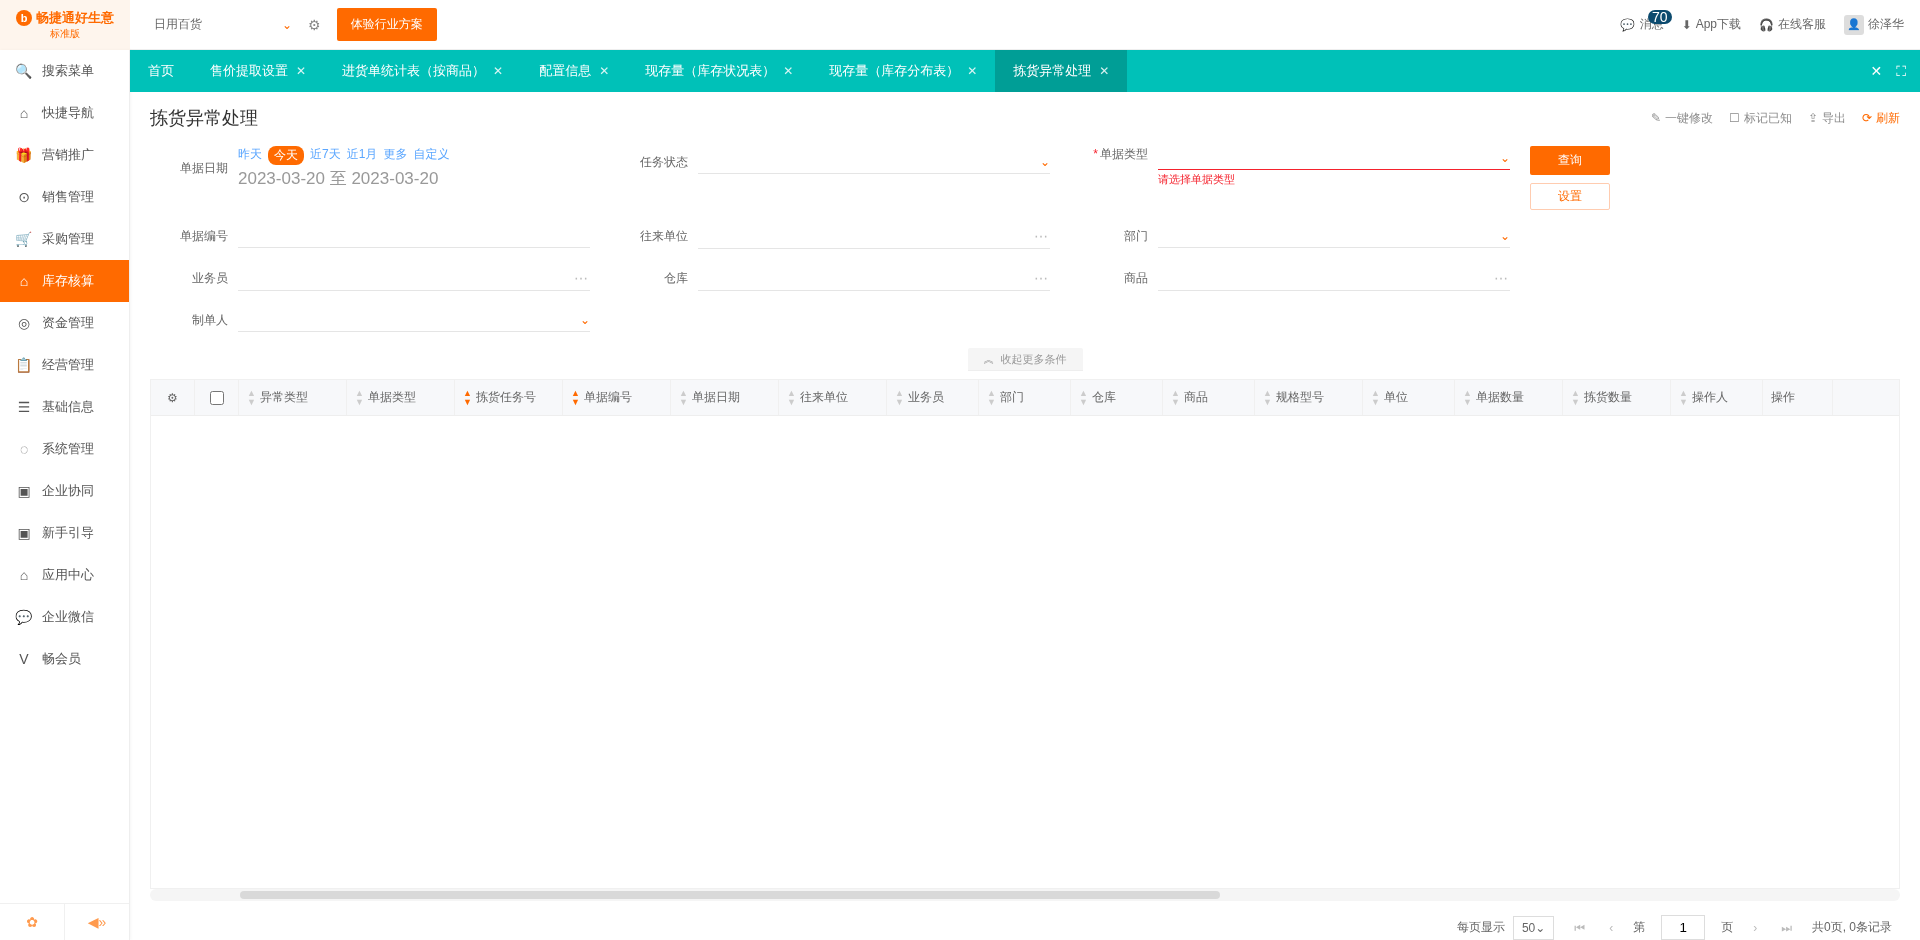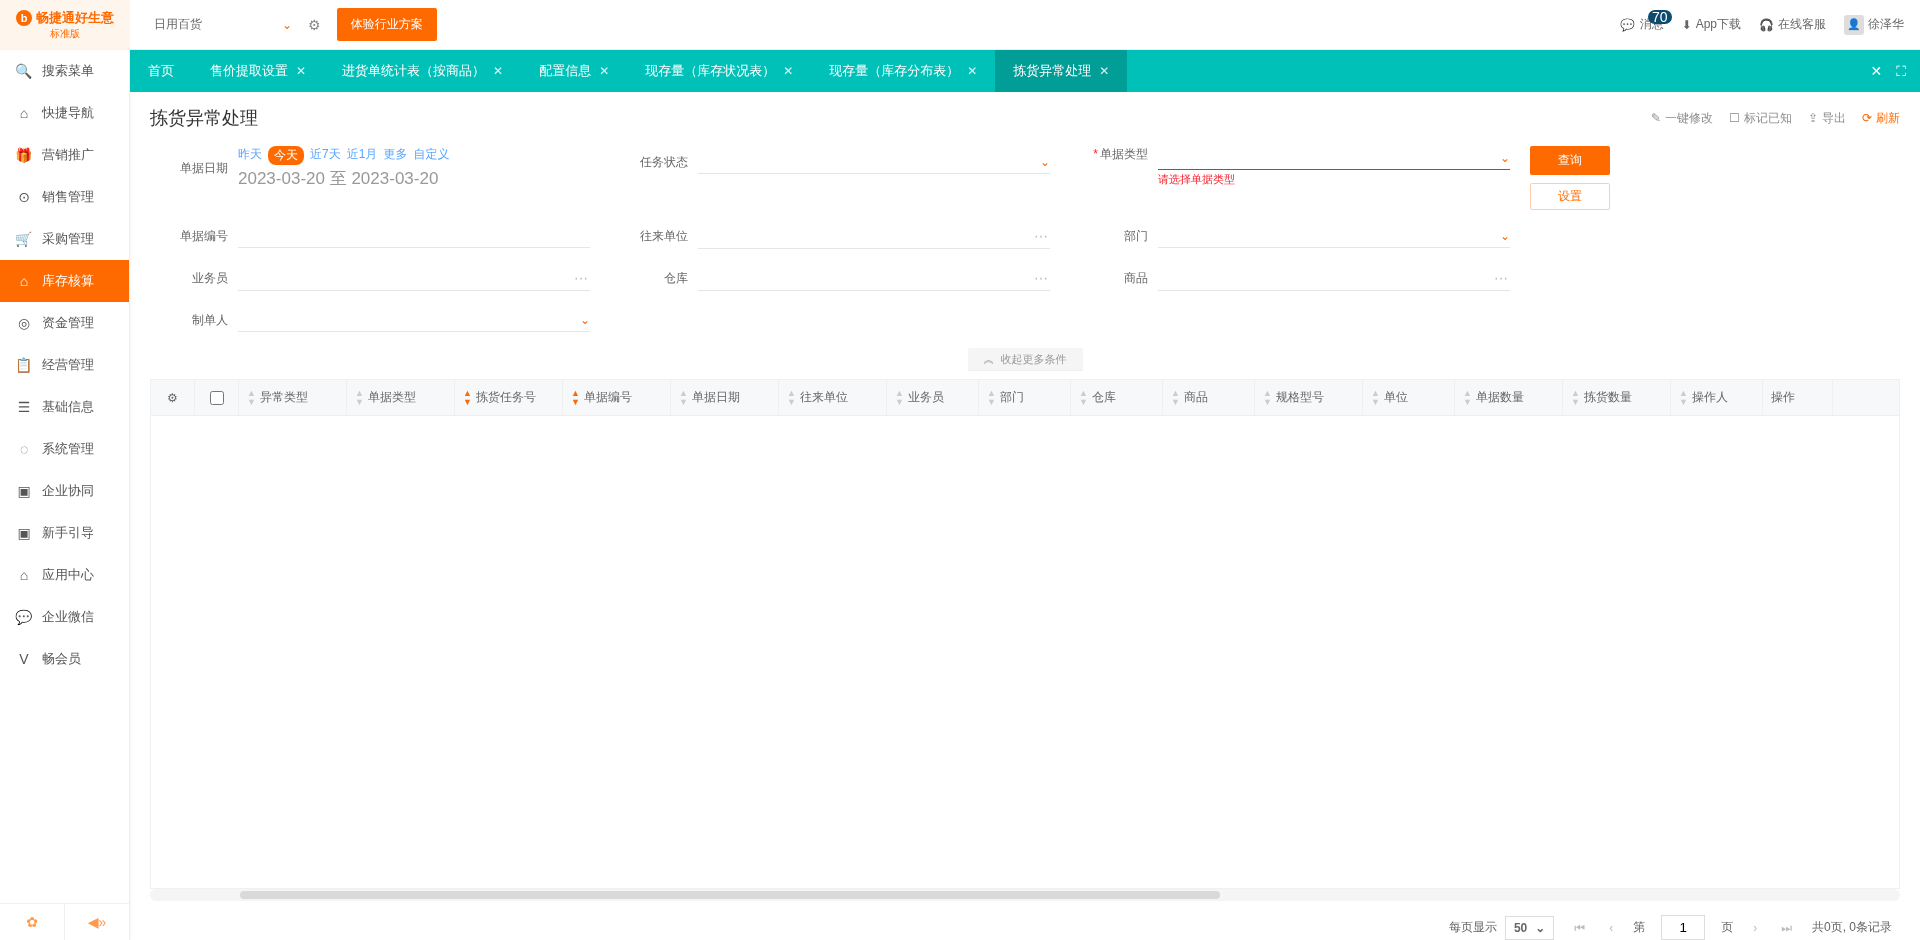--- a/index.html
+++ b/index.html
@@ -85,21 +85,21 @@
 .th .sort.active { color: #ff6a00; }
 .th.flex { width: 92px; }
 .th.wide { width: 108px; }
 .tbody { flex: 1; background: #fff; }
 .hscroll { margin: 0 20px 4px; height: 12px; background: #f5f5f5; border-radius: 6px; position: relative; }
 .hscroll .thumb { position: absolute; left: 90px; top: 2px; height: 8px; width: 980px; background: #d9d9d9; border-radius: 4px; }
 
 
 .pager-bar { display: flex; align-items: center; justify-content: flex-end; padding: 10px 28px 0; gap: 16px; color: #666; font-size: 12px; }
 .page-size { display: flex; align-items: center; gap: 8px; }
-.sel { border: 1px solid #ddd; padding: 4px 8px; display: flex; align-items: center; gap: 8px; cursor: pointer; font-weight: bold; }
+.sel { border: 1px solid #ddd; padding: 4px 8px; display: flex; align-items: center; gap: 0; cursor: pointer; }
 .pg-btn { color: #bbb; cursor: pointer; padding: 0 4px; }
 .pg-input { width: 44px; border: 1px solid #ddd; text-align: center; padding: 4px 0; }
 input[type=checkbox].hchk { width: 14px; height: 14px; }
 </style>
 </head>
 <body>
 
 <div class="app">
 
   <div class="top-header">

